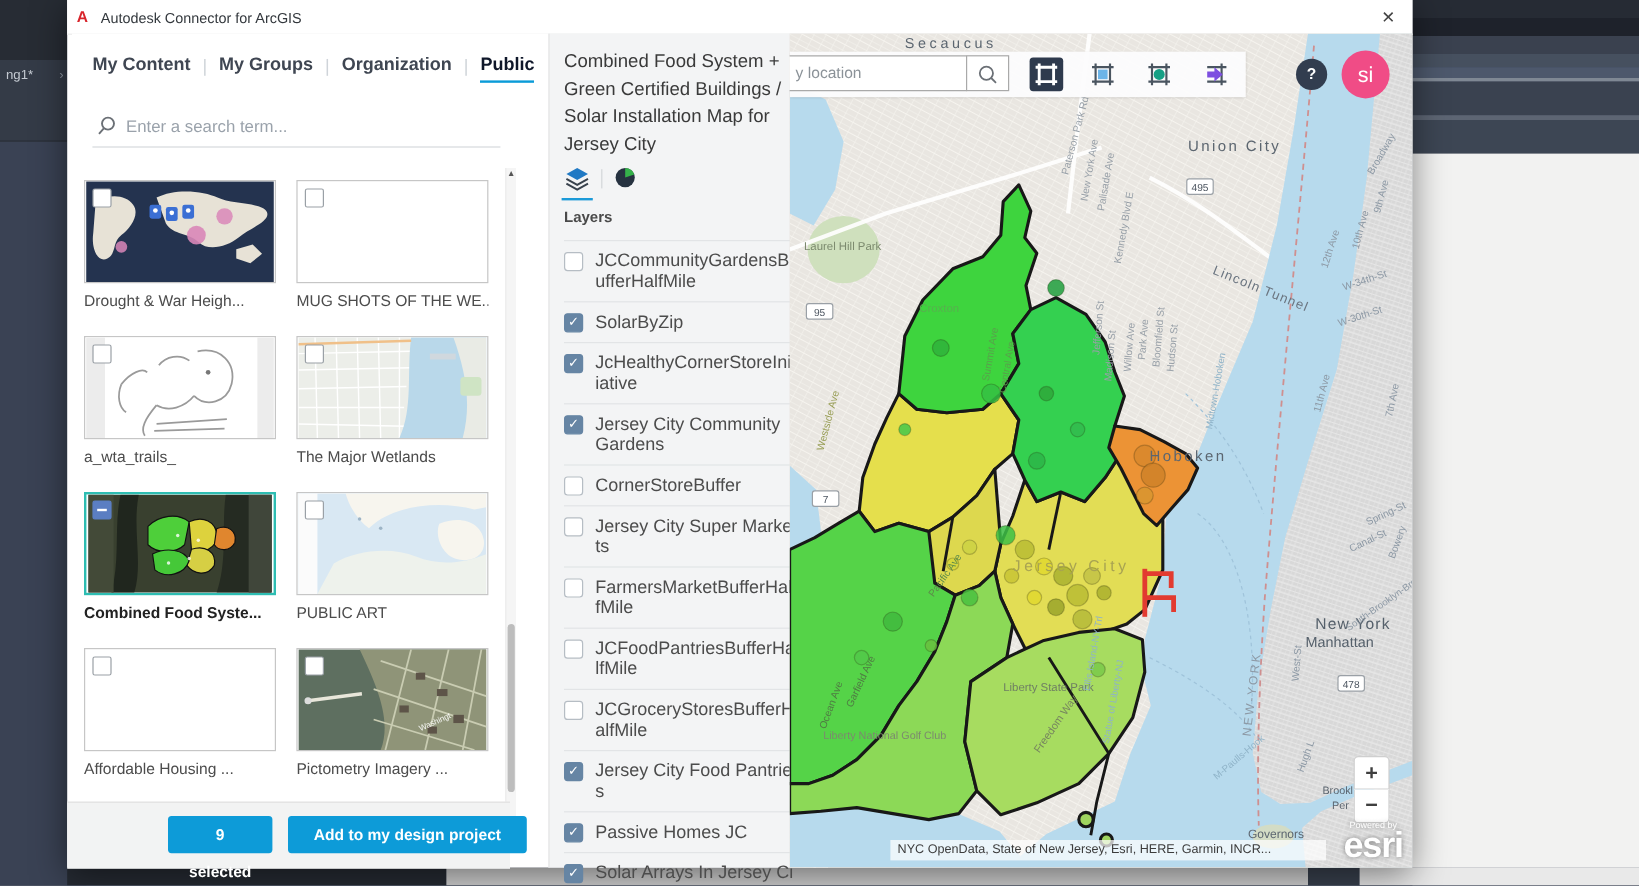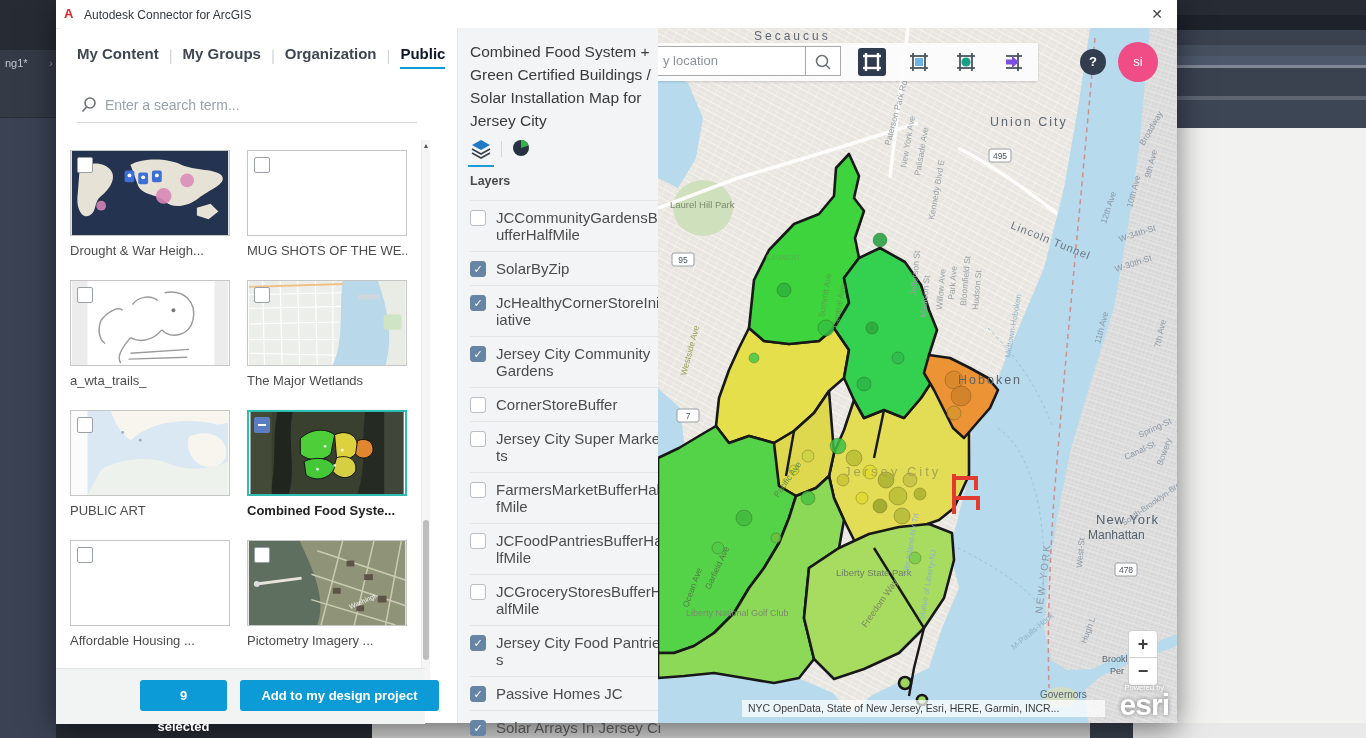--- a/index.html
+++ b/index.html
@@ -78,21 +78,21 @@
   #map svg.base{position:absolute;left:0;top:0;}
   #map-toolbar{position:absolute;left:0;top:15px;width:380px;height:38px;background:rgba(252,252,253,.95);box-shadow:0 1px 2px rgba(0,0,0,.15);}
   #map-search{position:absolute;left:-2px;top:3px;width:150px;height:30px;border:1px solid #a9a9a9;border-radius:2px 0 0 2px;background:#fff;box-sizing:border-box;}
   #map-search .val{position:absolute;left:6px;top:6px;font-size:13px;color:#8b9298;}
   #map-search-btn{position:absolute;left:147px;top:3px;width:36px;height:30px;border:1px solid #a9a9a9;background:#fff;box-sizing:border-box;}
   #map-search-btn svg{position:absolute;left:8px;top:6px;}
   .toolbtns{position:absolute;left:200px;top:5px;display:flex;gap:19px;}
   .toolbtn{width:28px;height:28px;display:flex;align-items:center;justify-content:center;border-radius:3px;}
   .toolbtn.active{background:#2e3a4d;}
   #help-btn{position:absolute;left:422px;top:21px;width:26px;height:26px;border-radius:50%;background:#323d4f;color:#fff;font-size:13px;font-weight:bold;text-align:center;line-height:26px;}
-  #avatar{position:absolute;left:460px;top:14px;width:40px;height:40px;border-radius:50%;background:#f04c86;color:#fff;font-size:13px;text-align:center;line-height:40px;}
+  #avatar{position:absolute;left:460px;top:14px;width:40px;height:40px;border-radius:50%;background:#f04c86;color:#fff;font-size:18px;text-align:center;line-height:40px;}
   #zoomctl{position:absolute;left:470px;top:602px;width:30px;}
   #zoomctl .zbtn{width:30px;height:28px;background:#fff;border:1px solid #cfcfcf;box-sizing:border-box;text-align:center;font-size:18px;font-weight:bold;color:#3f3f3f;line-height:26px;}
   #zoomctl .zin{border-radius:4px 4px 0 0;}
   #zoomctl .zout{border-radius:0 0 4px 4px;border-top:none;}
   #attribution{position:absolute;left:84px;top:672px;width:363px;height:17px;background:rgba(255,255,255,.72);font-size:10.5px;color:#3c3c3c;line-height:17px;padding:0 6px;box-sizing:border-box;white-space:nowrap;overflow:hidden;}
   #esri{position:absolute;right:8px;bottom:1px;text-align:center;color:#fff;text-shadow:0 0 4px rgba(0,0,0,.45);}
   #esri .pb{font-size:7.5px;display:block;margin-bottom:-4px;}
   #esri .logo{font-size:30px;font-weight:bold;letter-spacing:-1px;}
 </style>
 </head>
@@ -224,35 +224,20 @@
               <path d="M96,0 L160,0 L160,86 L86,86 C98,60 92,30 96,0 Z" fill="#b9d8ea"></path>
               <path d="M132,0 L160,0 L160,86 L140,86 C148,56 142,28 132,0 Z" fill="#e9ebe5"></path>
               <rect x="138" y="34" width="18" height="16" rx="3" fill="#cfe4c4"></rect>
               <rect x="112" y="14" width="22" height="5" fill="#d0d8de"></rect>
               <line x1="0" y1="6" x2="96" y2="3" stroke="#f0c089" stroke-width="2"></line>
             </svg>
           </div>
           <span class="cb"></span>
           <div class="card-label">The Major Wetlands</div>
         </div>
-        <div class="card">
-          <div class="thumb">
-            <svg viewBox="0 0 160 86">
-              <rect width="160" height="86" fill="#d9e8f3"></rect>
-              <rect x="0" y="0" width="16" height="86" fill="#fbfbfb"></rect>
-              <path d="M40,0 L160,0 L160,12 L150,14 C120,6 80,10 60,30 C52,24 44,14 40,0 Z" fill="#f7f5ee"></path>
-              <path d="M120,26 C140,18 156,26 158,40 C160,54 146,60 134,56 C122,52 116,36 120,26 Z" fill="#f7f5ee"></path>
-              <path d="M30,60 C50,48 80,46 100,54 C120,62 140,60 160,52 L160,86 L16,86 Z" fill="#eef2ec"></path>
-              <circle cx="52" cy="22" r="1.5" fill="#9db4c6"></circle>
-                <circle cx="70" cy="30" r="1.5" fill="#9db4c6"></circle>
-            </svg>
-          </div>
-          <span class="cb"></span>
-          <div class="card-label">PUBLIC ART</div>
-        </div>
         <div class="card selected">
           <div class="thumb">
             <svg viewBox="0 0 160 86">
               <rect width="160" height="86" fill="#39402f"></rect>
               <path d="M28,0 L44,0 C38,30 48,60 40,86 L20,86 C28,56 22,28 28,0 Z" fill="#20261e"></path>
               <path d="M120,0 L160,0 L160,86 L112,86 C122,56 116,28 120,0 Z" fill="#252b22"></path>
               <rect x="0" y="0" width="22" height="86" fill="#434a38"></rect>
               <rect x="140" y="0" width="20" height="86" fill="#40463a"></rect>
               <g stroke="#111" stroke-width="1">
                 <path d="M52,28 C62,18 78,16 88,24 L84,44 C76,52 60,52 52,44 Z" fill="#4ecf3a"></path>
@@ -264,20 +249,35 @@
               <g fill="#fff" opacity=".8">
                   <circle cx="78" cy="36" r="1.5"></circle>
                   <circle cx="96" cy="40" r="1.5"></circle>
                   <circle cx="88" cy="56" r="1.5"></circle>
                   <circle cx="70" cy="60" r="1.5"></circle>
                 </g>
             </svg>
           </div>
           <span class="cb"></span>
           <div class="card-label">Combined Food Syste...</div>
+        </div>
+        <div class="card">
+          <div class="thumb">
+            <svg viewBox="0 0 160 86">
+              <rect width="160" height="86" fill="#d9e8f3"></rect>
+              <rect x="0" y="0" width="16" height="86" fill="#fbfbfb"></rect>
+              <path d="M40,0 L160,0 L160,12 L150,14 C120,6 80,10 60,30 C52,24 44,14 40,0 Z" fill="#f7f5ee"></path>
+              <path d="M120,26 C140,18 156,26 158,40 C160,54 146,60 134,56 C122,52 116,36 120,26 Z" fill="#f7f5ee"></path>
+              <path d="M30,60 C50,48 80,46 100,54 C120,62 140,60 160,52 L160,86 L16,86 Z" fill="#eef2ec"></path>
+              <circle cx="52" cy="22" r="1.5" fill="#9db4c6"></circle>
+                <circle cx="70" cy="30" r="1.5" fill="#9db4c6"></circle>
+            </svg>
+          </div>
+          <span class="cb"></span>
+          <div class="card-label">PUBLIC ART</div>
         </div>
         <div class="card">
           <div class="thumb"></div>
           <span class="cb"></span>
           <div class="card-label">Affordable Housing ...</div>
         </div>
         <div class="card">
           <div class="thumb">
             <svg viewBox="0 0 160 86">
               <rect width="160" height="86" fill="#5e6f60"></rect>

